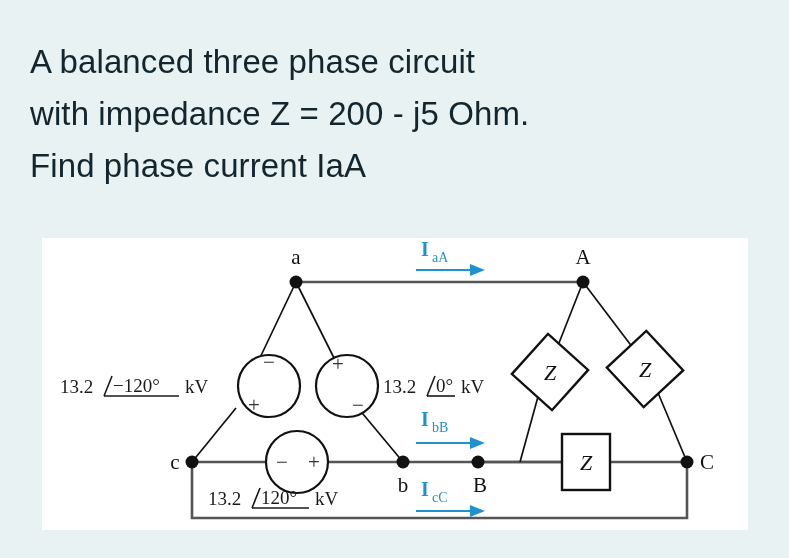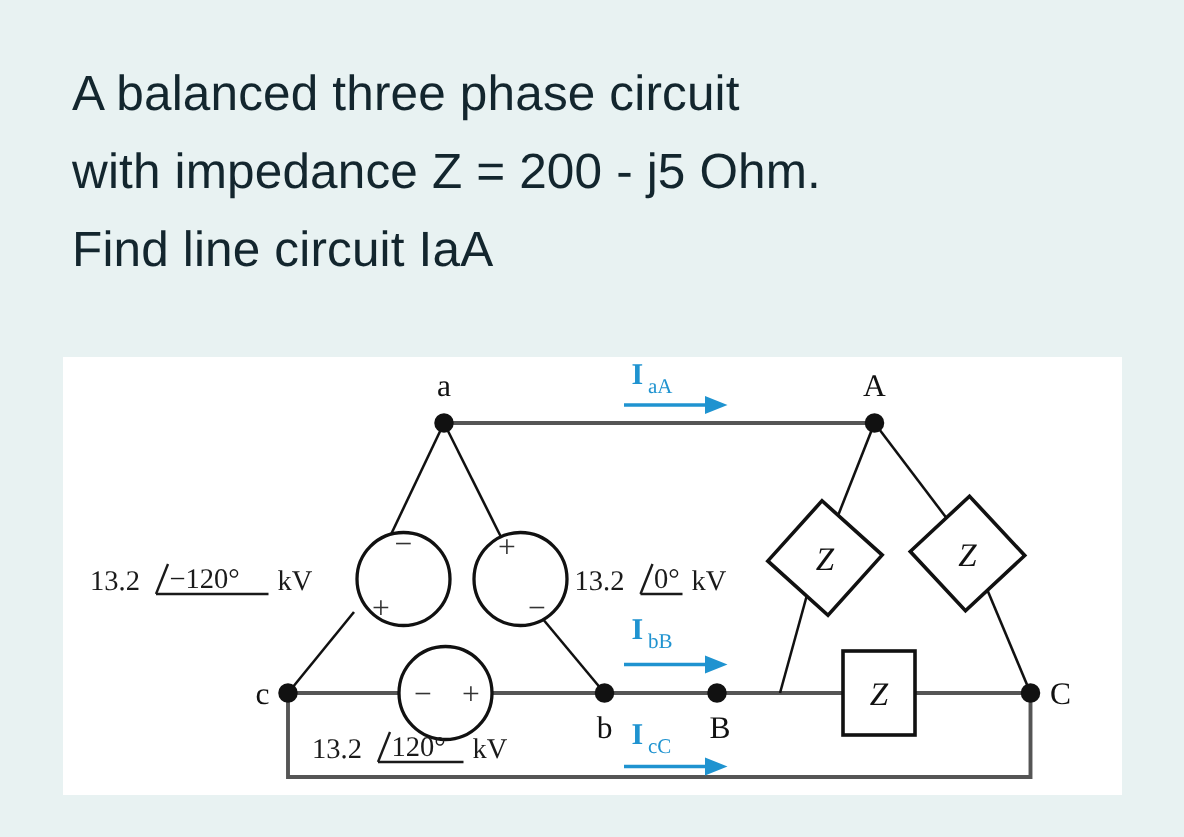--- a/index.html
+++ b/index.html
@@ -16,21 +16,21 @@
   }
   #root {
     position: absolute;
     left: 0; top: 0;
     width: 789px;
     height: 558px;
     background: #e8f2f2;
   }
   .question {
     position: absolute;
-    left: 48px;
+    left: 30px;
     top: 36px;
     width: 700px;
     font-size: 33px;
     line-height: 52px;
     color: #13262e;
     font-family: "Liberation Sans", sans-serif;
     letter-spacing: 0.1px;
     font-weight: 400;
   }
   .question-line { display: block; white-space: nowrap; }
@@ -51,21 +51,21 @@
   .ser { font-family: "Liberation Serif", serif; }
 </style>
 </head>
 <body>
 
 <div id="root">
 
   <div class="question">
     <span class="question-line">A balanced three phase circuit</span>
     <span class="question-line">with impedance Z = 200 - j5 Ohm.</span>
-    <span class="question-line">Find line circuit IaA</span>
+    <span class="question-line">Find phase current IaA</span>
   </div>
 
   <div id="figure-card">
     <svg id="figure-svg" viewBox="0 0 706 292" xmlns="http://www.w3.org/2000/svg">
 
       <g stroke="#555555" fill="none" stroke-width="2.6">
 
         <line x1="254" y1="44" x2="541" y2="44"></line>
 
         <line x1="150" y1="224" x2="361" y2="224"></line>

